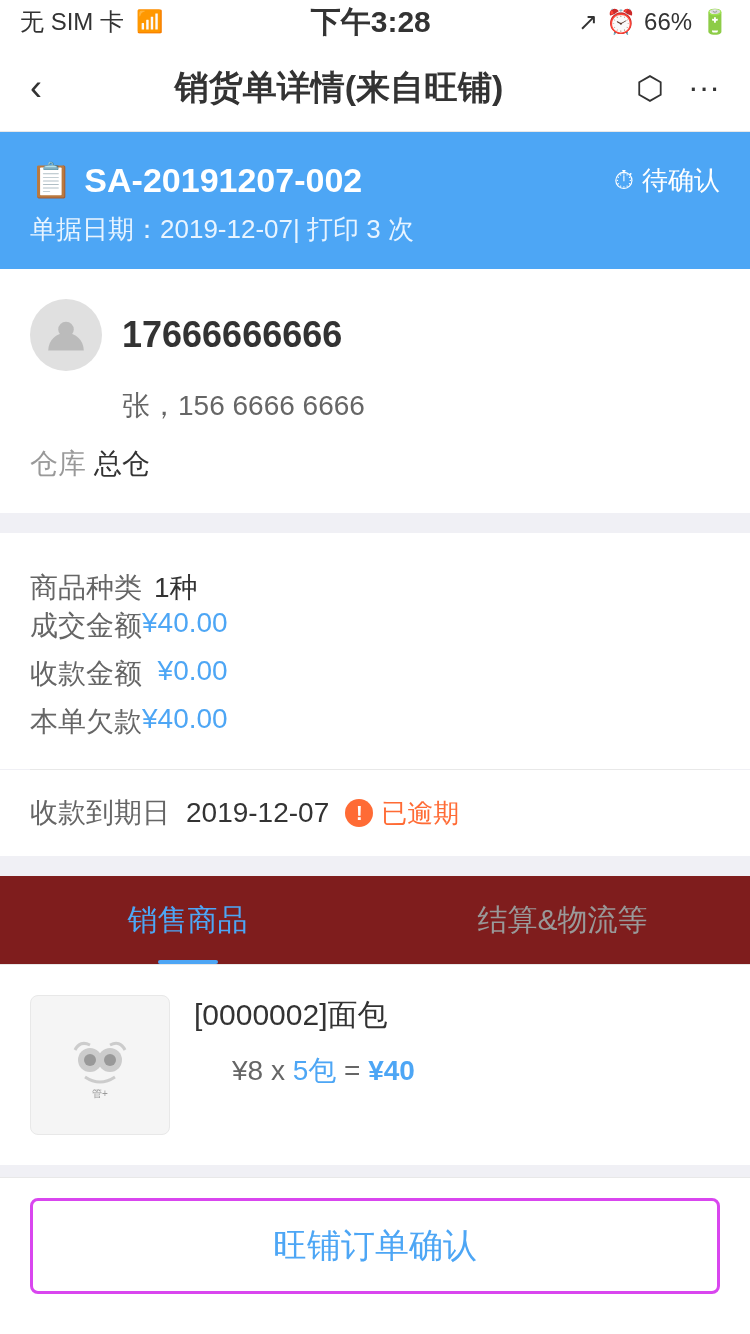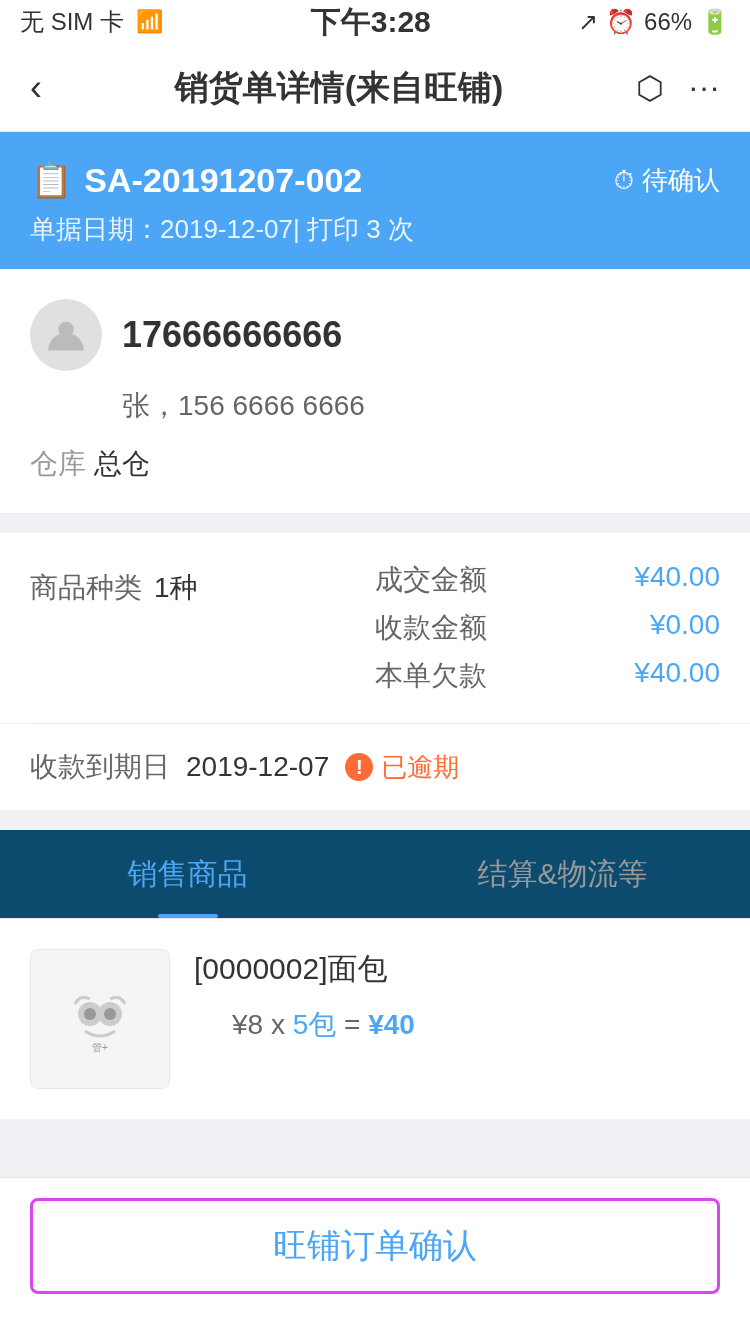--- a/index.html
+++ b/index.html
@@ -149,20 +149,21 @@
       background: #e8e8e8;
       margin: 0 30px;
     }
 
     
     .stats-section {
       background: #fff;
       padding: 28px 30px;
       display: flex;
       align-items: flex-start;
+      flex-direction: column;
     }
     .stats-left {
       flex: 1;
       display: flex;
       align-items: center;
       gap: 12px;
       padding-top: 8px;
     }
     .stats-label { font-size: 28px; color: #666; }
     .stats-value { font-size: 28px; color: #333; }
@@ -207,21 +208,21 @@
       display: flex;
       align-items: center;
       justify-content: center;
       color: #fff;
       font-size: 20px;
       font-weight: 700;
     }
 
     
     .tabs-container {
-      background: #0c4a6e;
+      background: #7f1d1d;
       display: flex;
       border-bottom: 1px solid #e8e8e8;
     }
     .tab {
       flex: 1;
       height: 88px;
       display: flex;
       align-items: center;
       justify-content: center;
       font-size: 30px;

